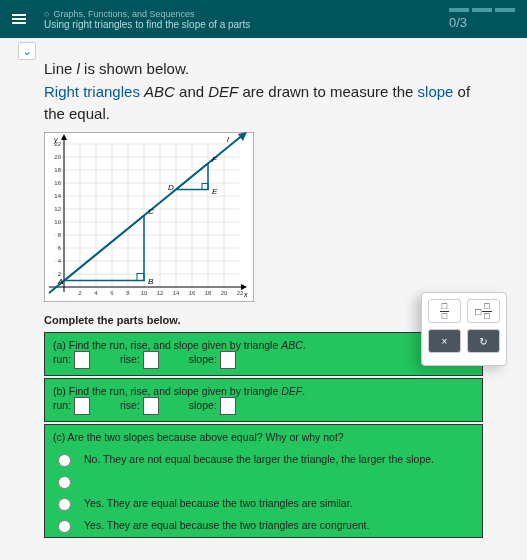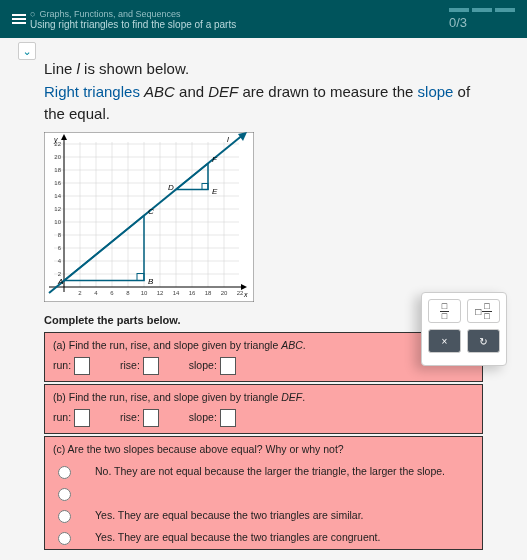--- a/index.html
+++ b/index.html
@@ -1,37 +1,37 @@
 <!DOCTYPE html>
 <html><head>
 <meta charset="utf-8">
 <style>
 body { margin:0; background:#2a2a2a; font-family:Arial,sans-serif; font-size:11px; color:#222; }
 .screen { width:527px; height:560px; background:#f5f5f5; position:relative; overflow:hidden; }
-.topbar { background:#00545c; color:#b8d8dc; padding:8px 12px; display:flex; align-items:center; gap:4px; font-size:10px; }
+.topbar { background:#00545c; color:#b8d8dc; padding:8px 12px; display:flex; align-items:center; gap:18px; font-size:10px; }
 .ham { cursor:pointer; color:#fff; }
 .ham span { display:block; width:14px; height:2px; background:#fff; margin:2px 0; }
 .titleblock { flex:1; }
 .titleblock .cat { font-size:9px; opacity:.8; display:flex; align-items:center; gap:4px; }
 .titleblock .cat::before { content:"○"; }
 .progress { display:flex; gap:3px; margin-bottom:3px; }
 .progress span { width:20px; height:4px; background:#4a9aa3; display:block; }
 .pcount { font-size:13px; opacity:.8; }
 .collapse { position:absolute; left:18px; top:42px; width:16px; height:16px; background:#fff; border:1px solid #ccc; border-radius:2px; display:flex; align-items:center; justify-content:center; color:#0088a0; font-size:11px; cursor:pointer; }
 .content { padding:20px 44px 10px 44px; }
 .prompt { font-size:15px; line-height:1.5; }
 .prompt i { font-style:italic; }
 .ul { color:#005a9c; cursor:pointer; }
 .graph { margin:6px 0; }
 .instr { margin:10px 0 6px; font-size:11px;font-weight:bold; }
-.qbox { border:1px solid #333; margin-bottom:2px; background:#fca5a5; font-size:10.5px; }
+.qbox { border:1px solid #333; margin-bottom:2px; background:#22c55e; font-size:10.5px; }
 .qinner { padding:6px 8px; }
-.inputs { margin-top:6px; display:flex; gap:30px; align-items:center; }
+.inputs { display:flex; gap:30px; align-items:center; }
 .ibox { display:inline-block; width:14px; height:16px; border:1px solid #555; background:#fff; vertical-align:middle; }
-.optrow { display:flex; align-items:flex-start; gap:21px; padding:4px 8px; font-size:10.5px; }
+.optrow { display:flex; align-items:flex-start; gap:10px; padding:4px 8px; font-size:10.5px; }
 .optrow input[type=radio] { margin-top:1px; }
 .tools { position:absolute; right:20px; top:292px; background:#fff; border:1px solid #ccc; border-radius:4px; padding:6px; box-shadow:-6px 4px 12px rgba(0,0,0,.2); width:72px; }
 .toolrow { display:flex; gap:6px; margin-bottom:6px; }
 .toolbtn { flex:1; height:22px; border:1px solid #ccc; border-radius:3px; background:#fff; font-size:10px; display:flex; align-items:center; justify-content:center; cursor:pointer; }
 .toolbtn.dark { background:#4a5560; color:#fff; }
 .frac { display:inline-flex; flex-direction:column; align-items:center; font-size:9px; line-height:1; }
 .frac span { border-bottom:1px solid #333; padding:0 2px; }
 .frac em { font-style:normal; padding:0 2px; }
 </style>
 </head>

